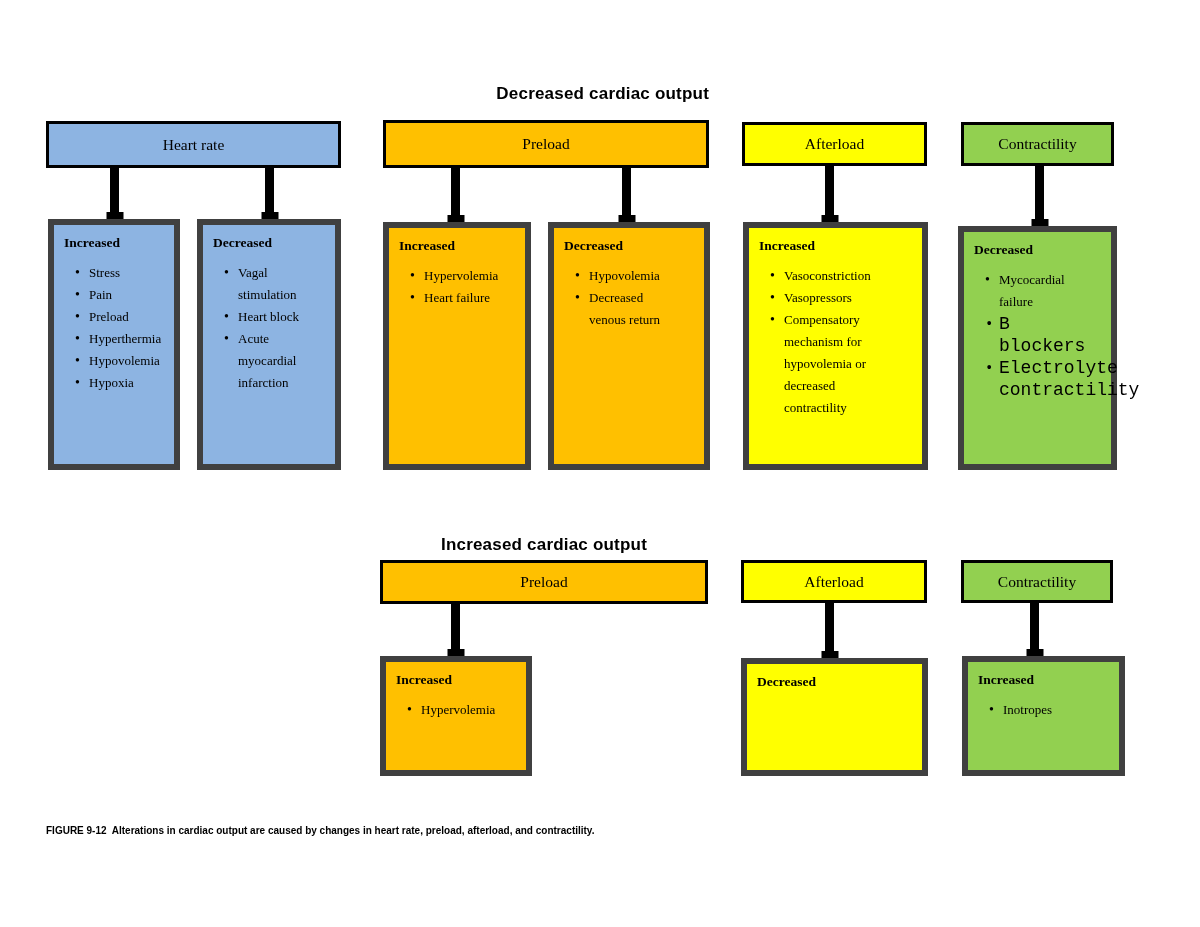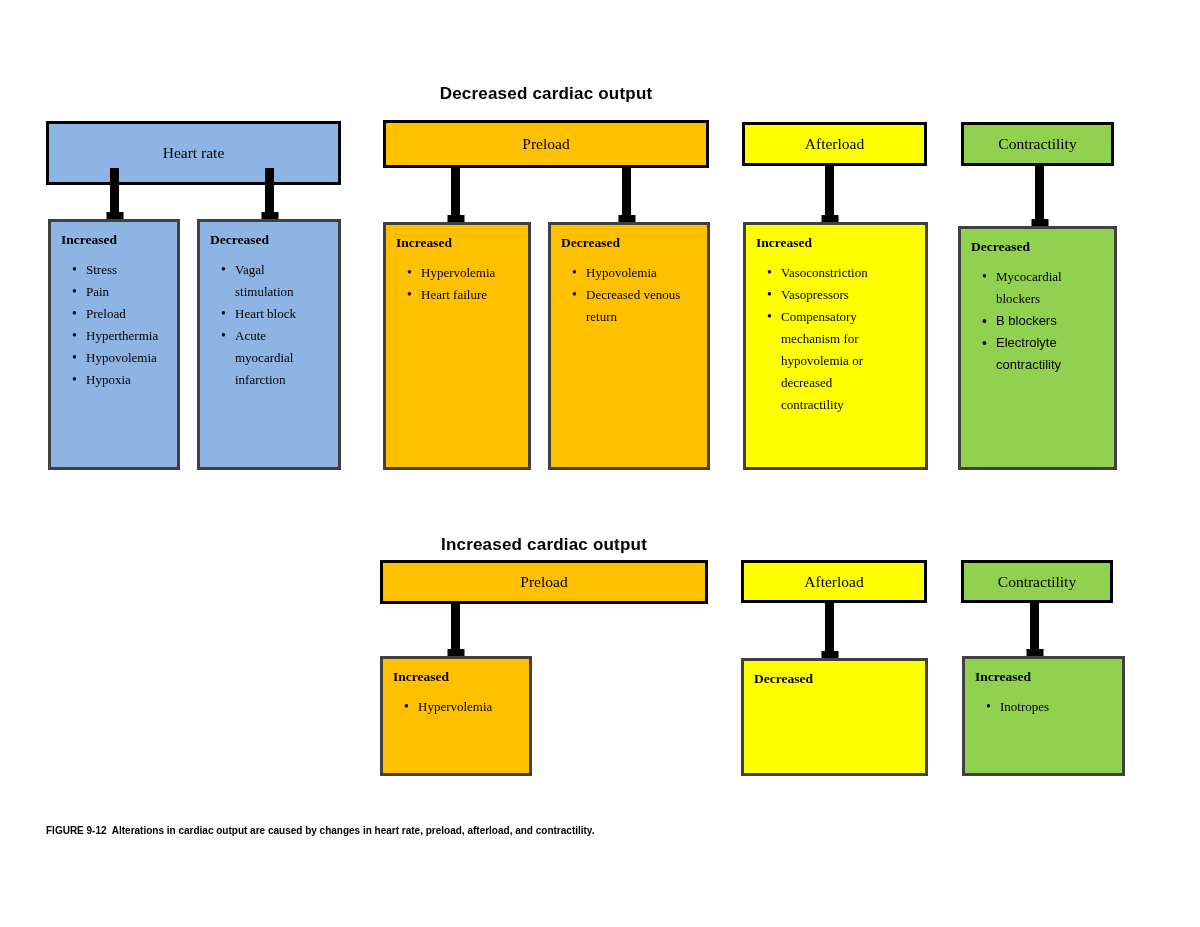--- a/index.html
+++ b/index.html
@@ -39,21 +39,21 @@
     position: absolute;
     bottom: 0;
     left: 50%;
     transform: translateX(-50%);
     width: 17px;
     height: 7px;
     background: #000;
   }
 
   .child-box {
-    border: 3px solid #404040;
+    border: 6px solid #404040;
     padding: 6px 14px 6px 10px;
     font-family: "Liberation Serif", serif;
     font-size: 13px;
     line-height: 22px;
   }
   .box-heading {
     font-weight: bold;
     font-size: 13.5px;
     margin: 1px 0 1px 0;
   }
@@ -66,38 +66,38 @@
     position: relative;
     padding-left: 17px;
   }
   .bullet-list li::before {
     content: "\2022";
     position: absolute;
     left: 3px;
     font-size: 14px;
   }
   .bullet-list li.sans {
-    font-family: Liberation Sans, sans-serif;
-    font-size: 13px;
+    font-family: Liberation Mono, monospace;
+    font-size: 18px;
   }
 
   .caption {
     font-family: "Liberation Sans", sans-serif;
     font-size: 10px;
     font-weight: 600;
     line-height: 26px;
     white-space: pre-wrap;
   }
 </style>
 </head>
 <body>
 
-<div class="abs section-title" style="left:383px; top:84px; width:326px;">Decreased cardiac output</div>
+<div class="abs section-title" style="left:383px; top:84px; width:326px;text-align:right;">Decreased cardiac output</div>
 
-<div class="abs hdr-box" style="left: 46px; top: 121px; width: 295px; height: 64px; background-color: rgb(141, 180, 226);">Heart rate</div>
+<div class="abs hdr-box" style="left: 46px; top: 121px; width: 295px; height: 47px; background-color: rgb(141, 180, 226);">Heart rate</div>
 <div class="abs hdr-box" style="left: 383px; top: 120px; width: 326px; height: 48px; background-color: rgb(255, 192, 0);">Preload</div>
 <div class="abs hdr-box" style="left: 742px; top: 122px; width: 185px; height: 44px; background-color: rgb(255, 255, 0);">Afterload</div>
 <div class="abs hdr-box" style="left: 961px; top: 122px; width: 153px; height: 44px; background-color: rgb(146, 208, 80);">Contractility</div>
 
 <div class="abs connector" style="left:110px; top:168px; height:51px;"></div>
 <div class="abs connector" style="left:265px; top:168px; height:51px;"></div>
 <div class="abs connector" style="left:451px; top:168px; height:54px;"></div>
 <div class="abs connector" style="left:622px; top:168px; height:54px;"></div>
 <div class="abs connector" style="left:825px; top:166px; height:56px;"></div>
 <div class="abs connector" style="left:1035px; top:166px; height:60px;"></div>
@@ -144,21 +144,21 @@
   <ul class="bullet-list">
       <li>Vasoconstriction</li>
       <li>Vasopressors</li>
       <li>Compensatory mechanism for hypovolemia or decreased contractility</li>
     </ul>
 </div>
 
 <div class="abs child-box" style="left: 958px; top: 226px; width: 159px; height: 244px; background-color: rgb(146, 208, 80);">
   <div class="box-heading">Decreased</div>
   <ul class="bullet-list">
-      <li>Mycocardial blockers</li>
+      <li>Mycocardial failure</li>
       <li class="sans">B blockers</li>
       <li class="sans">Electrolyte contractility</li>
     </ul>
 </div>
 
 <div class="abs section-title" style="left:380px; top:535px; width:328px;">Increased cardiac output</div>
 
 <div class="abs hdr-box" style="left: 380px; top: 560px; width: 328px; height: 44px; background-color: rgb(255, 192, 0);">Preload</div>
 <div class="abs hdr-box" style="left: 741px; top: 560px; width: 186px; height: 43px; background-color: rgb(255, 255, 0);">Afterload</div>
 <div class="abs hdr-box" style="left: 961px; top: 560px; width: 152px; height: 43px; background-color: rgb(146, 208, 80);">Contractility</div>

